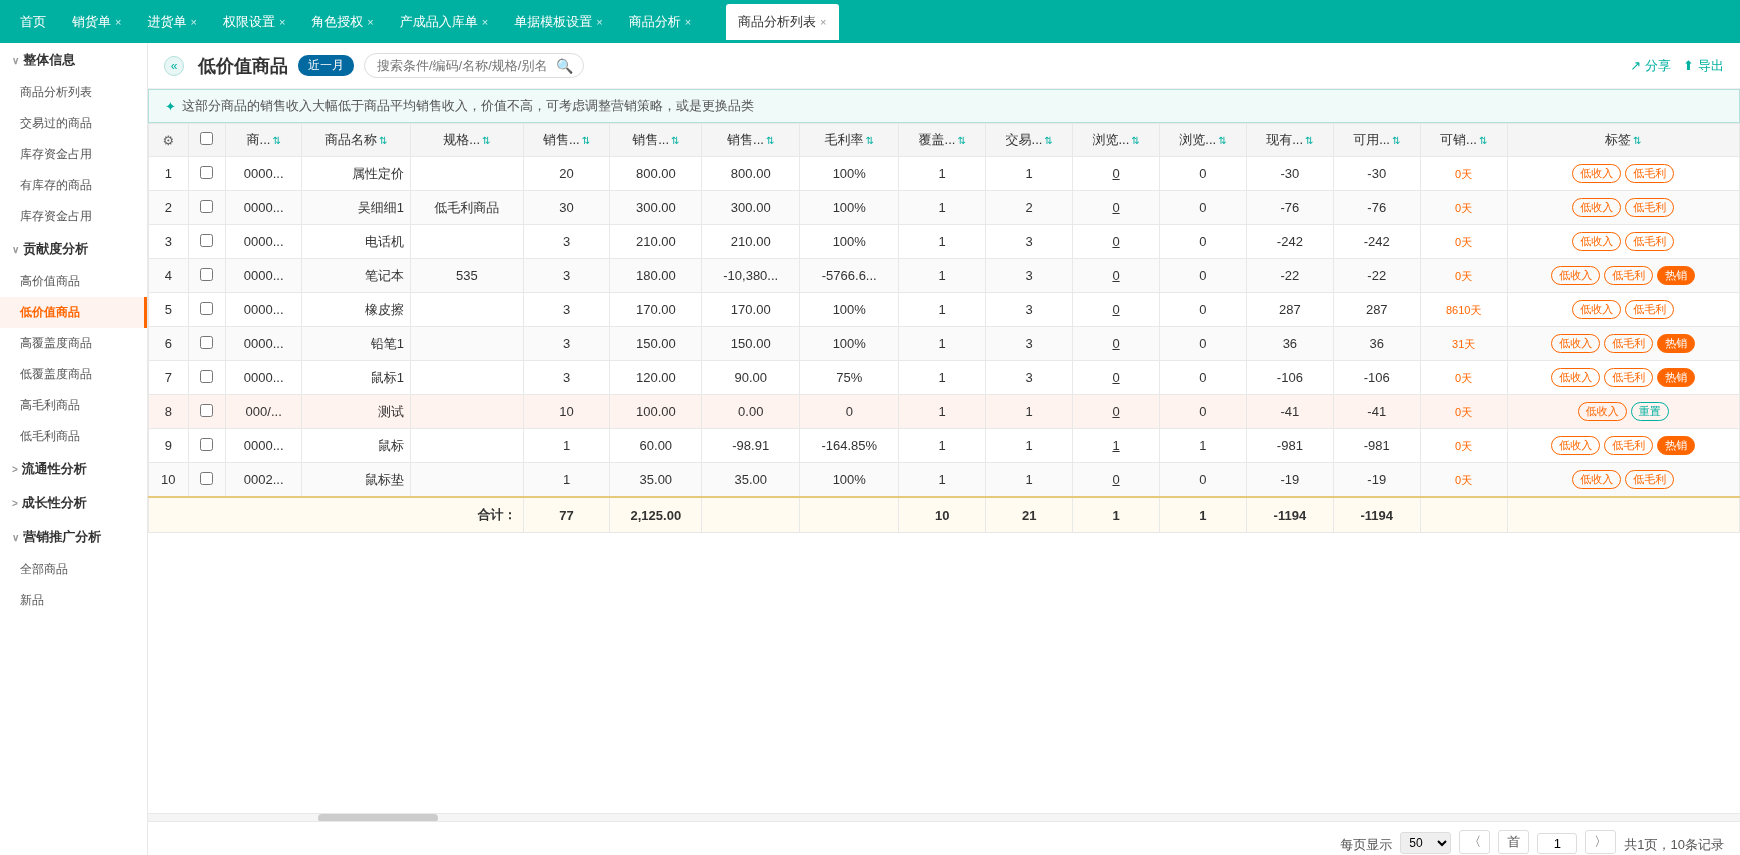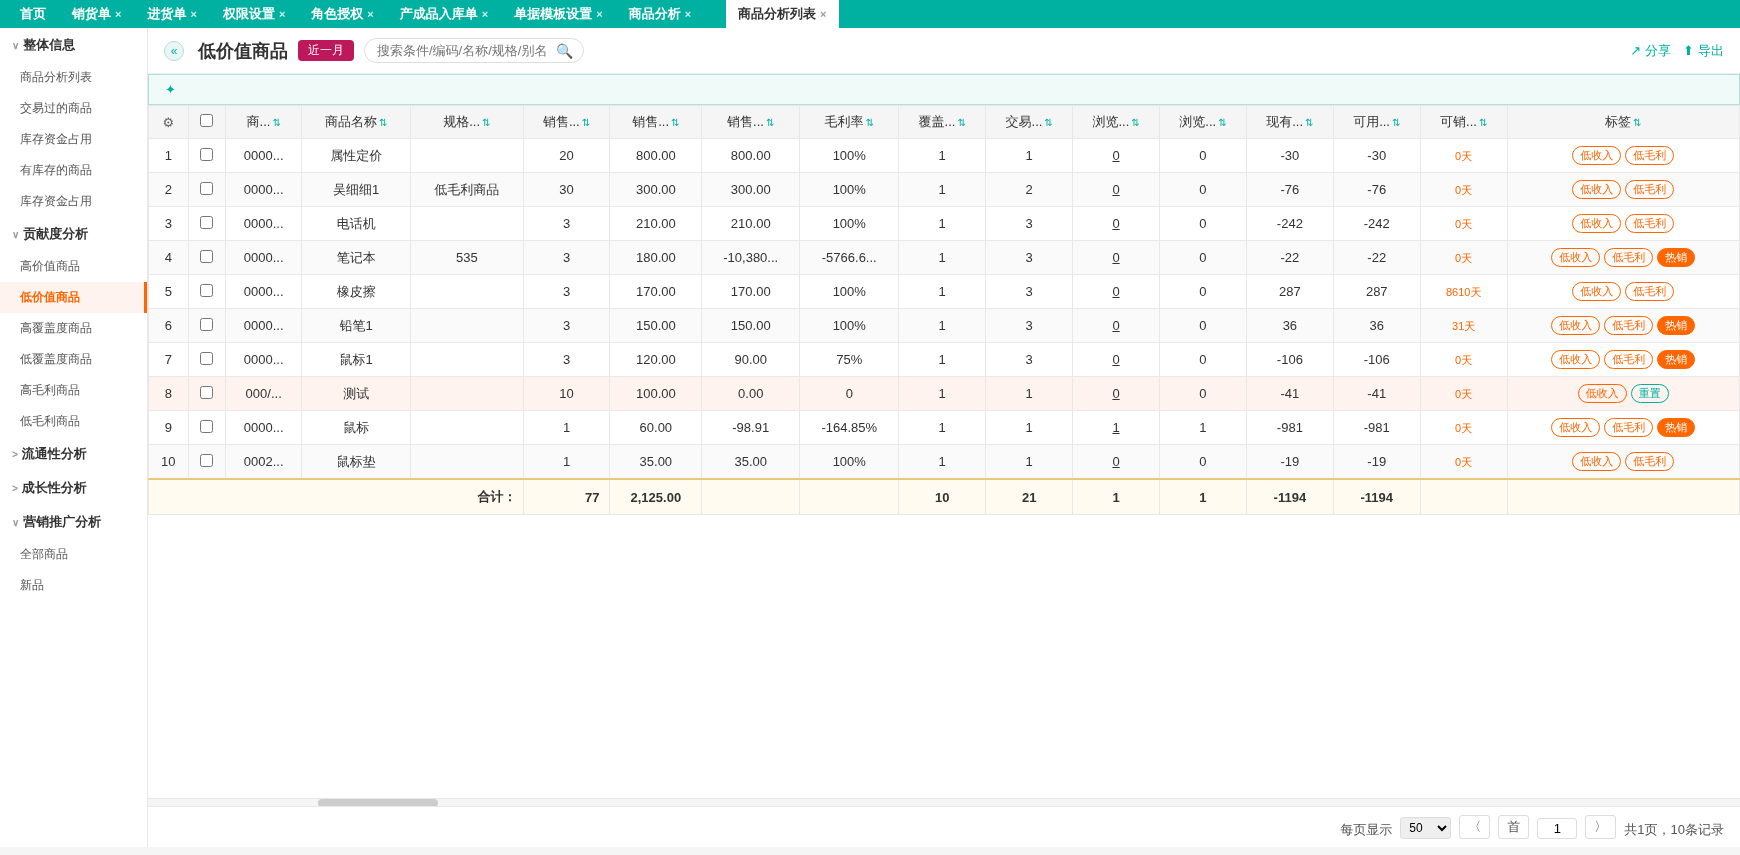--- a/index.html
+++ b/index.html
@@ -3,24 +3,23 @@
   <meta charset="utf-8">
   <style>
     * { box-sizing: border-box; margin: 0; padding: 0; font-family: 'Microsoft YaHei', Arial, sans-serif; font-size: 13px; }
     body { background: #f5f5f5; overflow-x: hidden; }
 
     
     .top-nav {
       background: #00b0a0;
       display: flex;
       align-items: center;
-      height: 28px;
+      height: 43px;
       padding: 0 8px;
       gap: 2px;
-      font-weight: bold;
     }
     .nav-item {
       color: #fff;
       padding: 4px 12px;
       cursor: pointer;
       white-space: nowrap;
       border-radius: 3px 3px 0 0;
       display: flex;
       align-items: center;
       gap: 4px;
@@ -79,24 +78,24 @@
       padding: 10px 16px;
       gap: 10px;
       border-bottom: 1px solid #f0f0f0;
     }
     .page-title {
       font-size: 18px;
       font-weight: bold;
       color: #333;
     }
     .tag-btn {
-      background: #be185d;
+      background: #0369a1;
       color: #fff;
       border: none;
-      border-radius: 4px;
+      border-radius: 10px;
       padding: 2px 10px;
       font-size: 12px;
       cursor: pointer;
     }
     .search-input {
       border: 1px solid #ddd;
       border-radius: 16px;
       padding: 4px 30px 4px 12px;
       outline: none;
       width: 220px;
@@ -214,21 +213,21 @@
       border-top: 1px solid #e8e8e8;
     }
     .scrollbar-inner {
       background: #ccc;
       height: 8px;
       width: 120px;
       border-radius: 4px;
       margin-left: 170px;
     }
     .settings-icon { cursor: pointer; color: #666; }
-    td.text-left { text-align: center; }
+    td.text-left { text-align: right; }
 
     
     tr.highlighted-row { background: #fff3ef !important; }
     tr.highlighted-row td { background: #fff3ef !important; }
   </style>
 </head>
 <body>
 
 <div class="top-nav" id="top-nav">
     <div class="nav-item">首页</div>
@@ -295,20 +294,21 @@
         </div>
         <div class="header-action">
           <span>⬆</span>
           <span>导出</span>
         </div>
       </div>
     </div>
 
     <div class="alert-bar">
       <span class="alert-icon">✦</span>
+      <span>这部分商品的销售收入大幅低于商品平均销售收入，价值不高，可考虑调整营销策略，或是更换品类</span>
     </div>
 
     <div class="table-wrap">
       <table id="main-table">
         <thead id="table-head">
             <tr>
               <th><span class="settings-icon">⚙</span></th>
               <th><input type="checkbox" style=""></th>
               <th><span>商...</span><span class="sort-icon">⇅</span></th>
               <th><span>商品名称</span><span class="sort-icon">⇅</span></th>
@@ -515,21 +515,21 @@
               <td>0</td>
               <td>-19</td>
               <td>-19</td>
               <td><span class="zero-day">0天</span></td>
               <td><span class="tag tag-orange">低收入</span><span class="tag tag-orange">低毛利</span></td>
             </tr>
           </tbody>
         <tfoot id="table-foot">
             <tr style="background: #0f172a; font-weight: bold;">
               <td colspan="5" style="background: rgb(255, 251, 240); border-top: 2px solid rgb(232, 200, 122); padding: 8px 6px; text-align: right;">合计：</td>
-              <td colspan="1" style="background: rgb(255, 251, 240); border-top: 2px solid rgb(232, 200, 122); padding: 8px 10px; text-align: right;">77</td>
+              <td colspan="1" style="background: rgb(255, 251, 240); border-top: 2px solid rgb(232, 200, 122); padding: 8px 10px;">77</td>
               <td colspan="1" style="background: rgb(255, 251, 240); border-top: 2px solid rgb(232, 200, 122); padding: 8px 6px;">2,125.00</td>
               <td colspan="1" style="background: rgb(255, 251, 240); border-top: 2px solid rgb(232, 200, 122); padding: 8px 6px;"></td>
               <td colspan="1" style="background: rgb(255, 251, 240); border-top: 2px solid rgb(232, 200, 122); padding: 8px 6px;"></td>
               <td colspan="1" style="background: rgb(255, 251, 240); border-top: 2px solid rgb(232, 200, 122); padding: 8px 6px;">10</td>
               <td colspan="1" style="background: rgb(255, 251, 240); border-top: 2px solid rgb(232, 200, 122); padding: 8px 6px;">21</td>
               <td colspan="1" style="background: rgb(255, 251, 240); border-top: 2px solid rgb(232, 200, 122); padding: 8px 6px;">1</td>
               <td colspan="1" style="background: rgb(255, 251, 240); border-top: 2px solid rgb(232, 200, 122); padding: 8px 6px;">1</td>
               <td colspan="1" style="background: rgb(255, 251, 240); border-top: 2px solid rgb(232, 200, 122); padding: 8px 6px;">-1194</td>
               <td colspan="1" style="background: rgb(255, 251, 240); border-top: 2px solid rgb(232, 200, 122); padding: 8px 6px;">-1194</td>
               <td colspan="1" style="background: rgb(255, 251, 240); border-top: 2px solid rgb(232, 200, 122); padding: 8px 6px;"></td>

